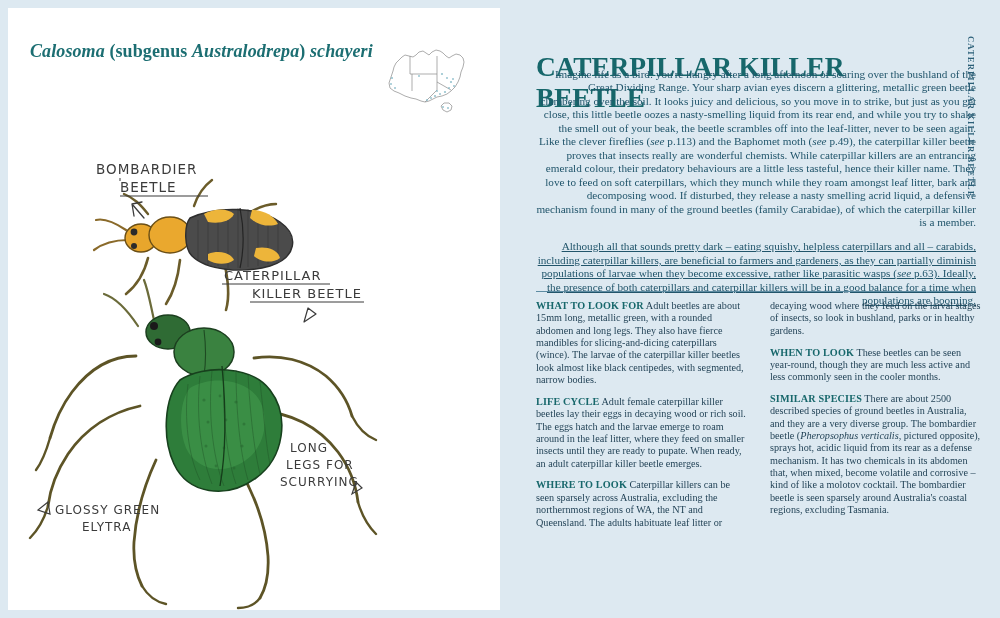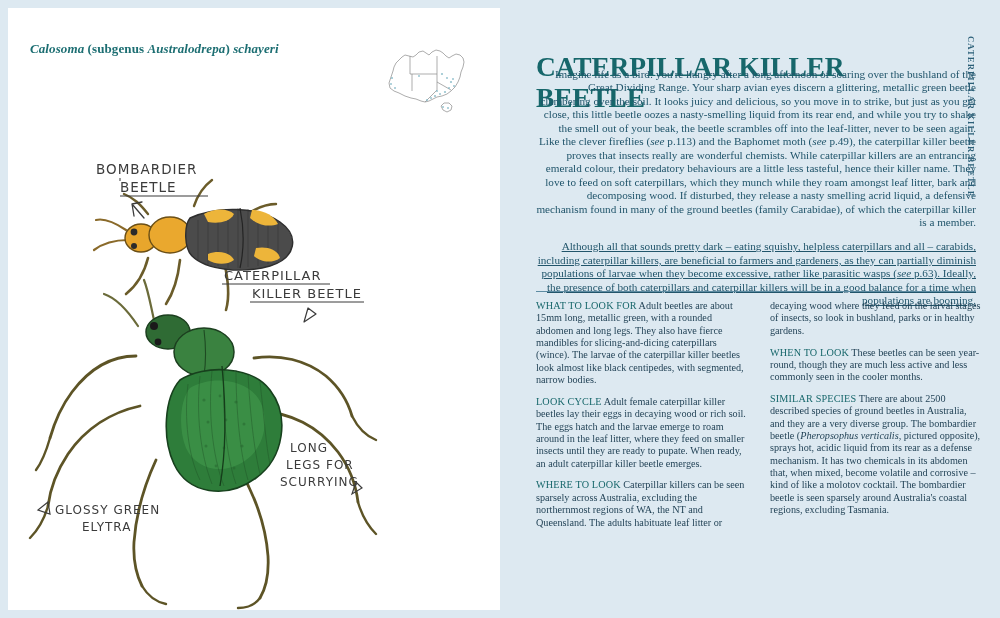--- a/index.html
+++ b/index.html
@@ -10,21 +10,21 @@
   }
   .spread{position:relative;width:1000px;height:618px;}
 
   
   .page-left{
     position:absolute;left:8px;top:8px;width:492px;height:602px;
     background:#ffffff;
   }
   .sci-name{
     position:absolute;left:22px;top:33px;
-    font-size:13px;font-style:italic;font-weight:700;
+    font-size:18px;font-style:italic;font-weight:700;
     color:#1c6e72;letter-spacing:.1px;white-space:nowrap;
   }
   .sci-name .roman{font-style:normal;}
 
   .map-wrap{position:absolute;left:377px;top:36px;width:96px;height:78px;}
   .map-wrap svg{display:block;}
 
   .art{position:absolute;left:0;top:0;width:492px;height:602px;}
 
   .hand{
@@ -60,21 +60,21 @@
     position:absolute;left:36px;top:300px;width:446px;height:250px;
   }
   .col{
     position:absolute;top:0;width:212px;
     font-size:10.2px;line-height:12.35px;color:#1d3e52;
   }
   .col.left{left:0;}
   .col.right{left:234px;}
   .col p{margin:0 0 9.5px 0;}
   .lbl{
-    color:#17676b;font-weight:400;letter-spacing:.15px;
+    color:#17676b;font-weight:700;letter-spacing:.15px;
   }
   .col i{}
 
   .sidetab{
     position:absolute;left:966px;top:36px;
     font-size:8.6px;font-weight:700;color:#2b5f78;
     letter-spacing:1.1px;
     writing-mode:vertical-rl;text-orientation:mixed;
     white-space:nowrap;
   }
@@ -271,21 +271,21 @@
       <p><span>Imagine life as a bird: you're hungry after a long afternoon of soaring over the bushland of the Great Dividing Range. Your sharp avian eyes discern a glittering, metallic green beetle clambering over the soil. It looks juicy and delicious, so you move in to strike, but just as you get close, this little beetle oozes a nasty-smelling liquid from its rear end, and while you try to shake the smell out of your beak, the beetle scrambles off into the leaf-litter, never to be seen again. Like the clever fireflies (</span><i>see</i><span> p.113) and the Baphomet moth (</span><i>see</i><span> p.49), the caterpillar killer beetle proves that insects really are wonderful chemists. While caterpillar killers are an entrancing emerald colour, their predatory behaviours are a little less tasteful, hence their killer name. They love to feed on soft caterpillars, which they munch while they roam amongst leaf litter, bark and decomposing wood. If disturbed, they release a nasty smelling acrid liquid, a defensive mechanism found in many of the ground beetles (family Carabidae), of which the caterpillar killer is a member.</span></p>
       <p class="indent"><span>Although all that sounds pretty dark – eating squishy, helpless caterpillars and all – carabids, including caterpillar killers, are beneficial to farmers and gardeners, as they can partially diminish populations of larvae when they become excessive, rather like parasitic wasps (</span><i>see</i><span> p.63). Ideally, the presence of both caterpillars and caterpillar killers will be in a good balance for a time when populations are booming.</span></p>
     </div>
 
     <div class="rule"></div>
 
     <div class="cols">
 
       <div class="col left">
         <p><span class="lbl">WHAT TO LOOK FOR</span><span> Adult beetles are about 15mm long, metallic green, with a rounded abdomen and long legs. They also have fierce mandibles for slicing-and-dicing caterpillars (wince). The larvae of the caterpillar killer beetles look almost like black centipedes, with segmented, narrow bodies.</span></p>
-        <p><span class="lbl">LOOK CYCLE</span><span> Adult female caterpillar killer beetles lay their eggs in decaying wood or rich soil. The eggs hatch and the larvae emerge to roam around in the leaf litter, where they feed on smaller insects until they are ready to pupate. When ready, an adult caterpillar killer beetle emerges.</span></p>
+        <p><span class="lbl">LIFE CYCLE</span><span> Adult female caterpillar killer beetles lay their eggs in decaying wood or rich soil. The eggs hatch and the larvae emerge to roam around in the leaf litter, where they feed on smaller insects until they are ready to pupate. When ready, an adult caterpillar killer beetle emerges.</span></p>
         <p><span class="lbl">WHERE TO LOOK</span><span> Caterpillar killers can be seen sparsely across Australia, excluding the northernmost regions of WA, the NT and Queensland. The adults habituate leaf litter or</span></p>
       </div>
 
       <div class="col right">
         <p><span>decaying wood where they feed on the larval stages of insects, so look in bushland, parks or in healthy gardens.</span></p>
         <p><span class="lbl">WHEN TO LOOK</span><span> These beetles can be seen year-round, though they are much less active and less commonly seen in the cooler months.</span></p>
         <p><span class="lbl">SIMILAR SPECIES</span><span> There are about 2500 described species of ground beetles in Australia, and they are a very diverse group. The bombardier beetle (</span><i>Pheropsophus verticalis</i><span>, pictured opposite), sprays hot, acidic liquid from its rear as a defense mechanism. It has two chemicals in its abdomen that, when mixed, become volatile and corrosive – kind of like a molotov cocktail. The bombardier beetle is seen sparsely around Australia's coastal regions, excluding Tasmania.</span></p>
       </div>
 
     </div>

